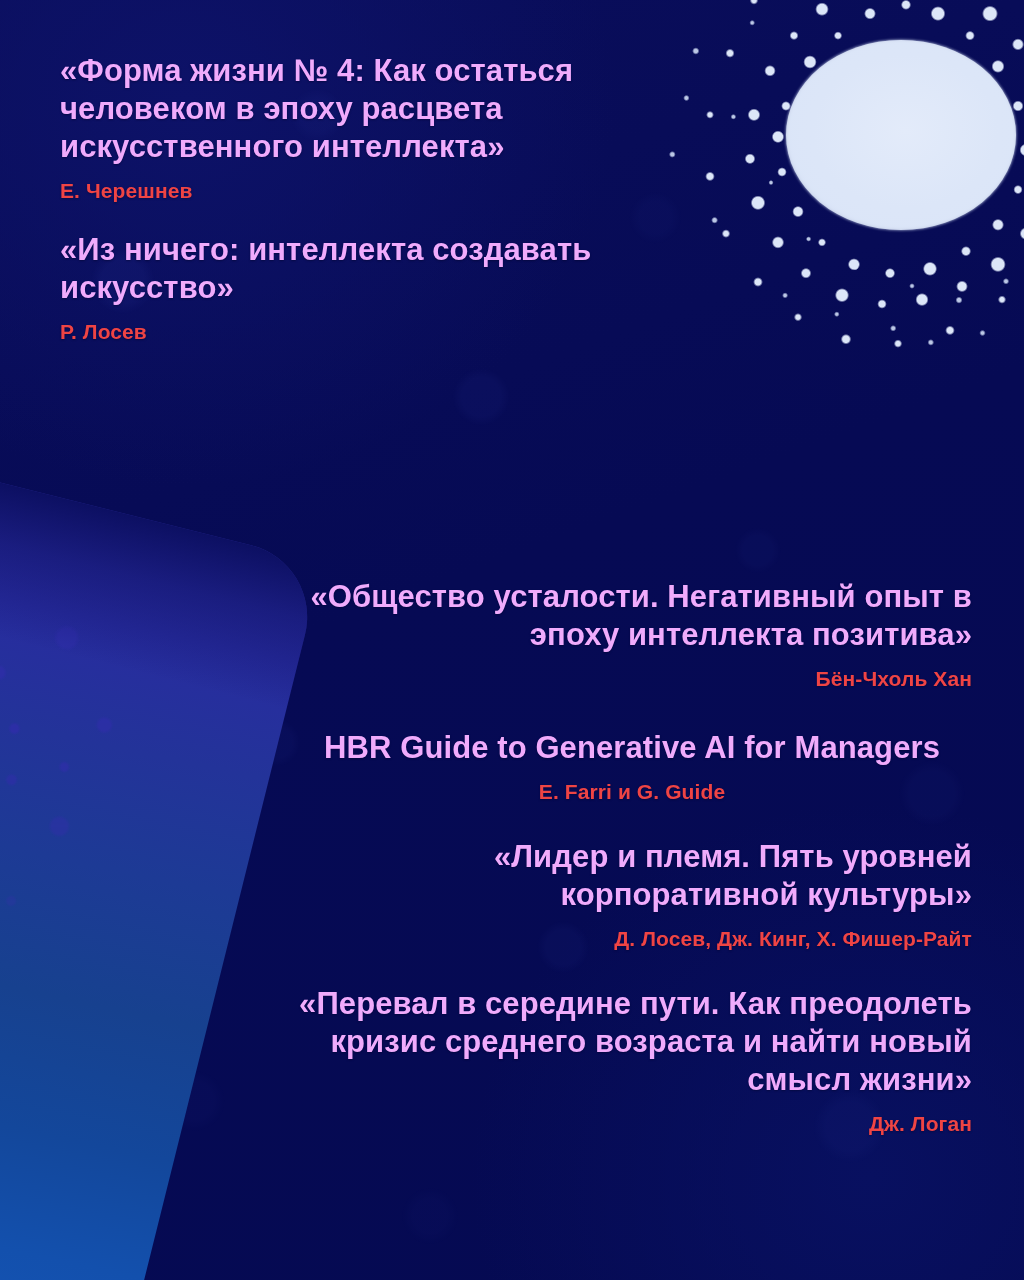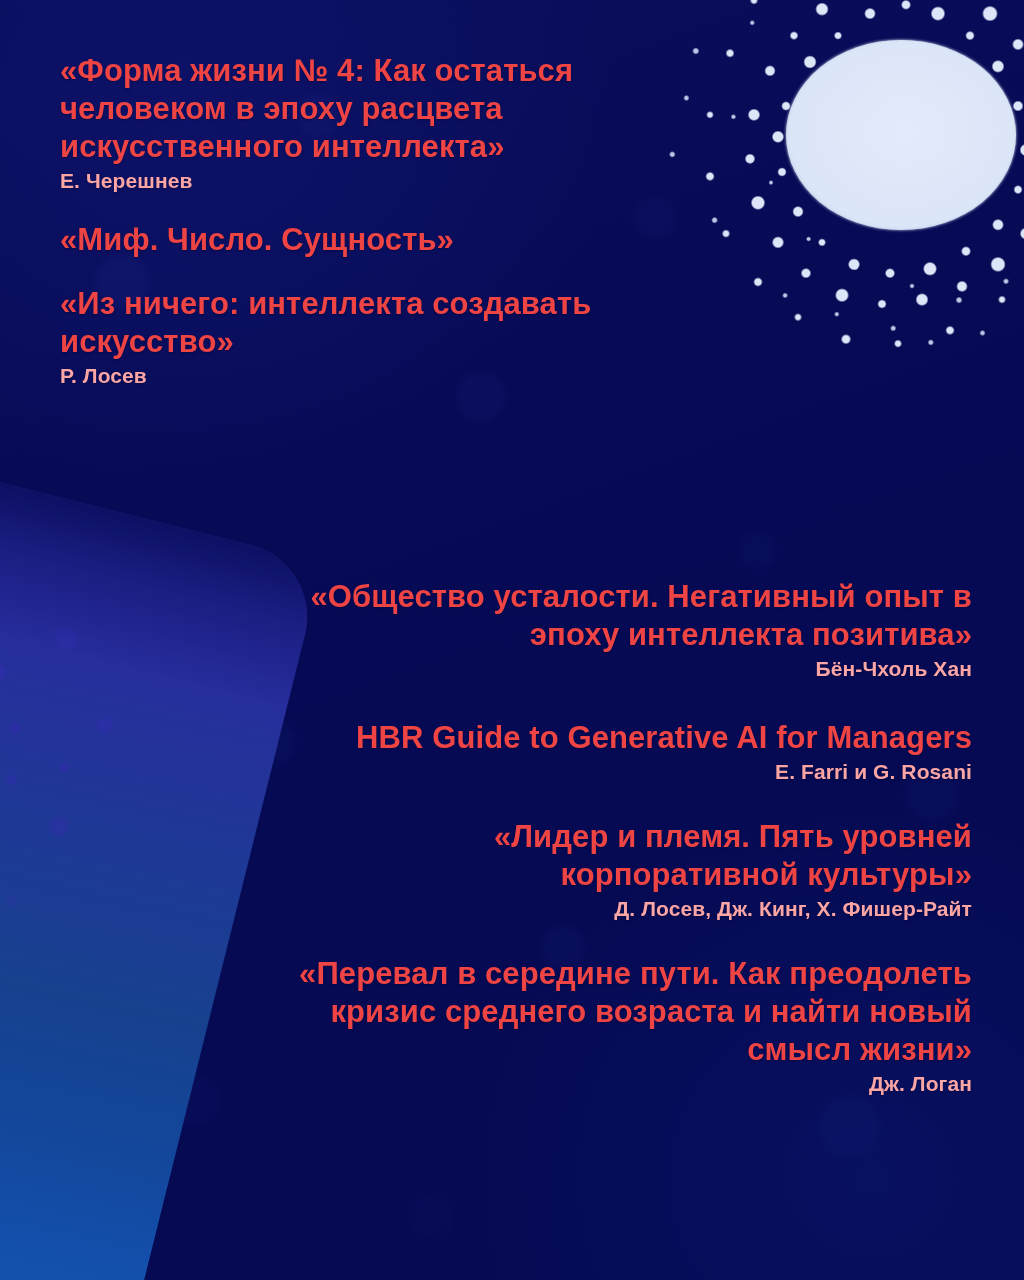--- a/index.html
+++ b/index.html
@@ -285,30 +285,30 @@
   .group.right { right: 52px; width: 680px; text-align: right; }
 
   .entry { margin: 0 0 26px 0; }
   .entry:last-child { margin-bottom: 0; }
 
   .title {
     margin: 0;
     font-size: 31px;
     line-height: 38px;
     font-weight: 700;
-    color: #ef4444;
+    color: #f0abfc;
     letter-spacing: .1px;
     text-shadow: 0 1px 2px rgba(3,6,48,.55);
   }
   .author {
-    margin: 1px 0 0 0;
+    margin: 11px 0 0 0;
     font-size: 21px;
     line-height: 28px;
     font-weight: 700;
-    color: #fca5a5;
+    color: #ef4444;
     letter-spacing: .1px;
     text-shadow: 0 1px 2px rgba(3,6,48,.5);
   }
 </style>
 </head>
 <body>
 
 <div id="stage">
 
   <div class="bg-base"></div>
@@ -332,40 +332,39 @@
   <div class="content">
 
     <div class="group left" style="top:52px;">
 
       <div class="entry">
         <p class="title">«Форма жизни № 4: Как остаться человеком в эпоху расцвета искусственного интеллекта»</p>
         <p class="author">Е. Черешнев</p>
       </div>
 
       <div class="entry">
-        <p class="title">«Миф. Число. Сущность»</p>
       </div>
 
       <div class="entry">
         <p class="title">«Из ничего: интеллекта создавать искусство»</p>
         <p class="author">Р. Лосев</p>
       </div>
 
     </div>
 
     <div class="group right" style="top:578px;">
 
       <div class="entry" style="margin-bottom:36px;">
         <p class="title">«Общество усталости. Негативный опыт в эпоху интеллекта позитива»</p>
         <p class="author">Бён-Чхоль Хан</p>
       </div>
 
-      <div class="entry" style="margin-bottom:32px;">
+      <div class="entry" style="margin-bottom:32px;text-align:center;">
         <p class="title">HBR Guide to Generative AI for Managers</p>
-        <p class="author">E. Farri и G. Rosani</p>
+        <p class="author">E. Farri и G. Guide</p>
       </div>
 
       <div class="entry" style="margin-bottom:32px;">
         <p class="title">«Лидер и племя. Пять уровней корпоративной культуры»</p>
         <p class="author">Д. Лосев, Дж. Кинг, Х. Фишер-Райт</p>
       </div>
 
       <div class="entry">
         <p class="title">«Перевал в середине пути. Как преодолеть кризис среднего возраста и найти новый смысл жизни»</p>
         <p class="author">Дж. Логан</p>

